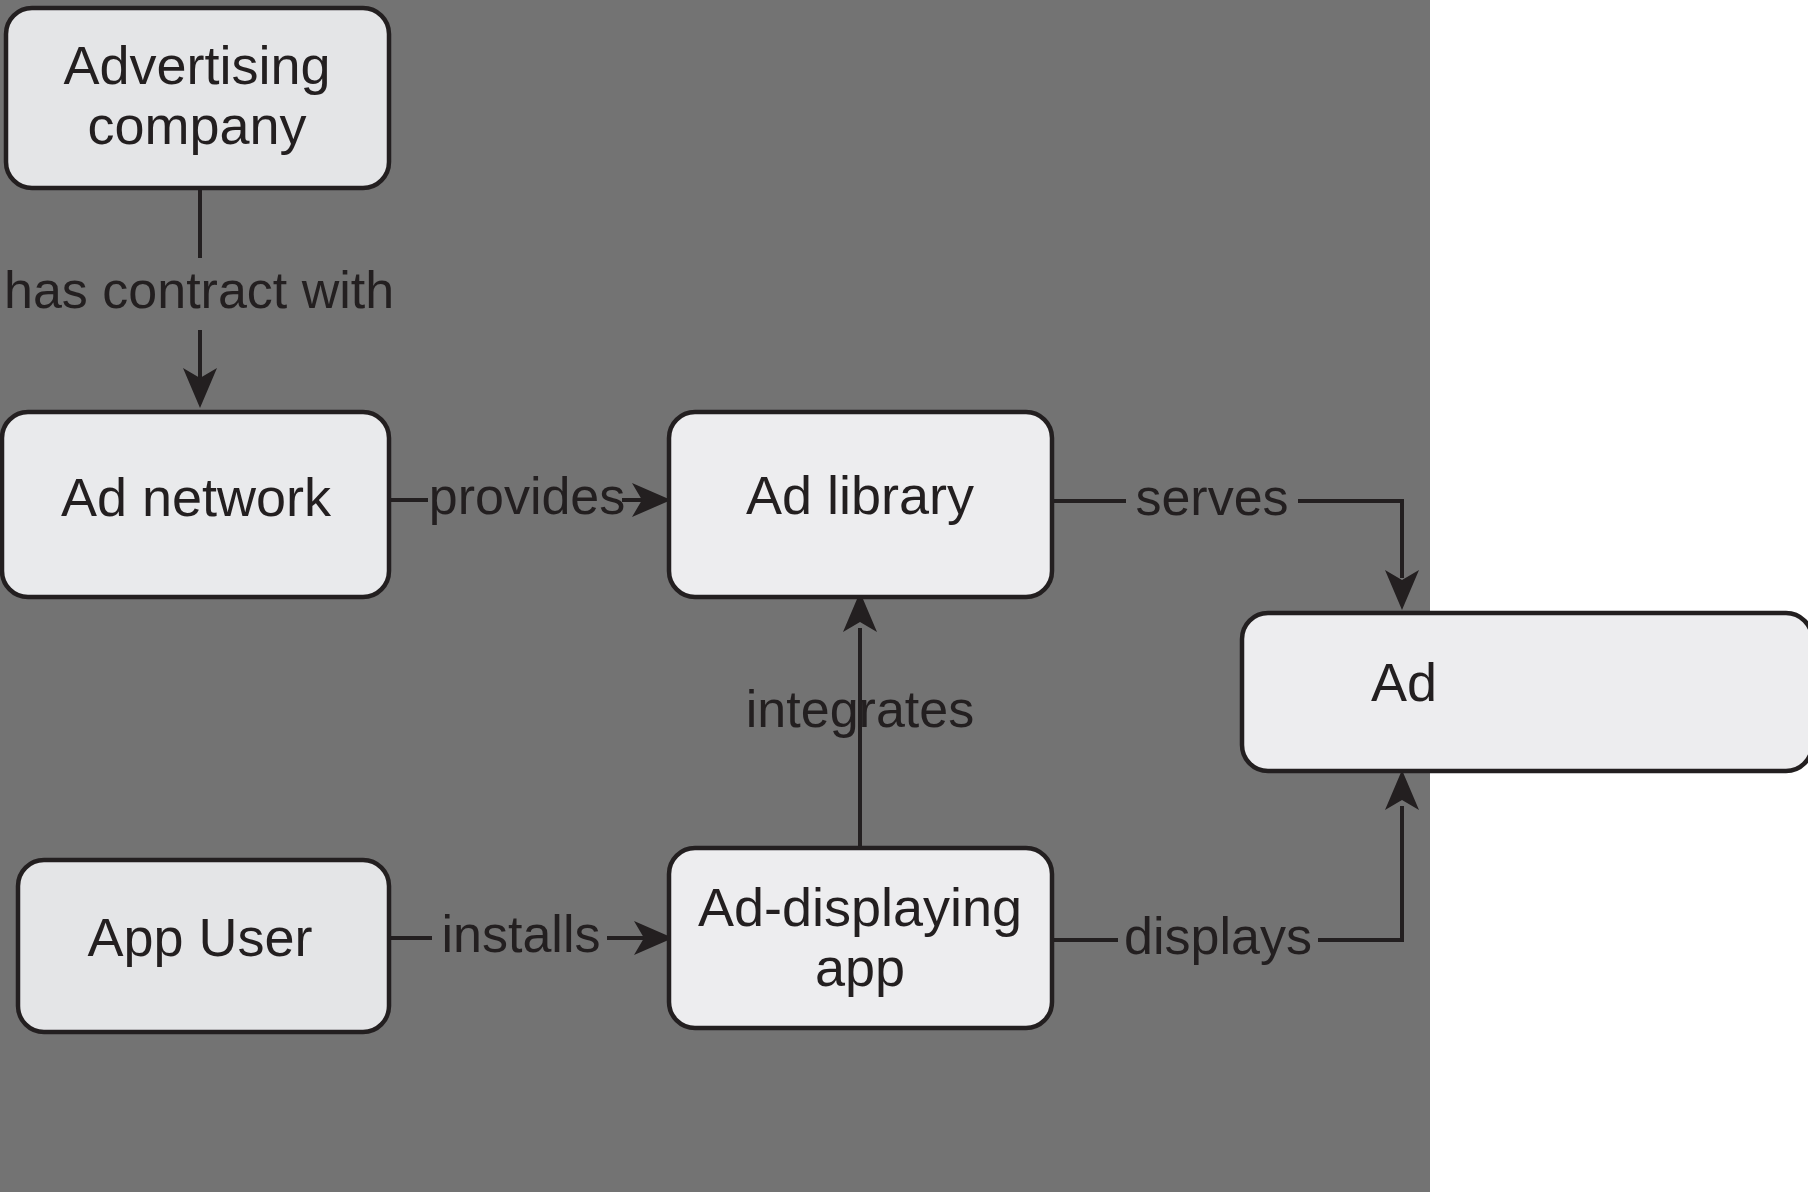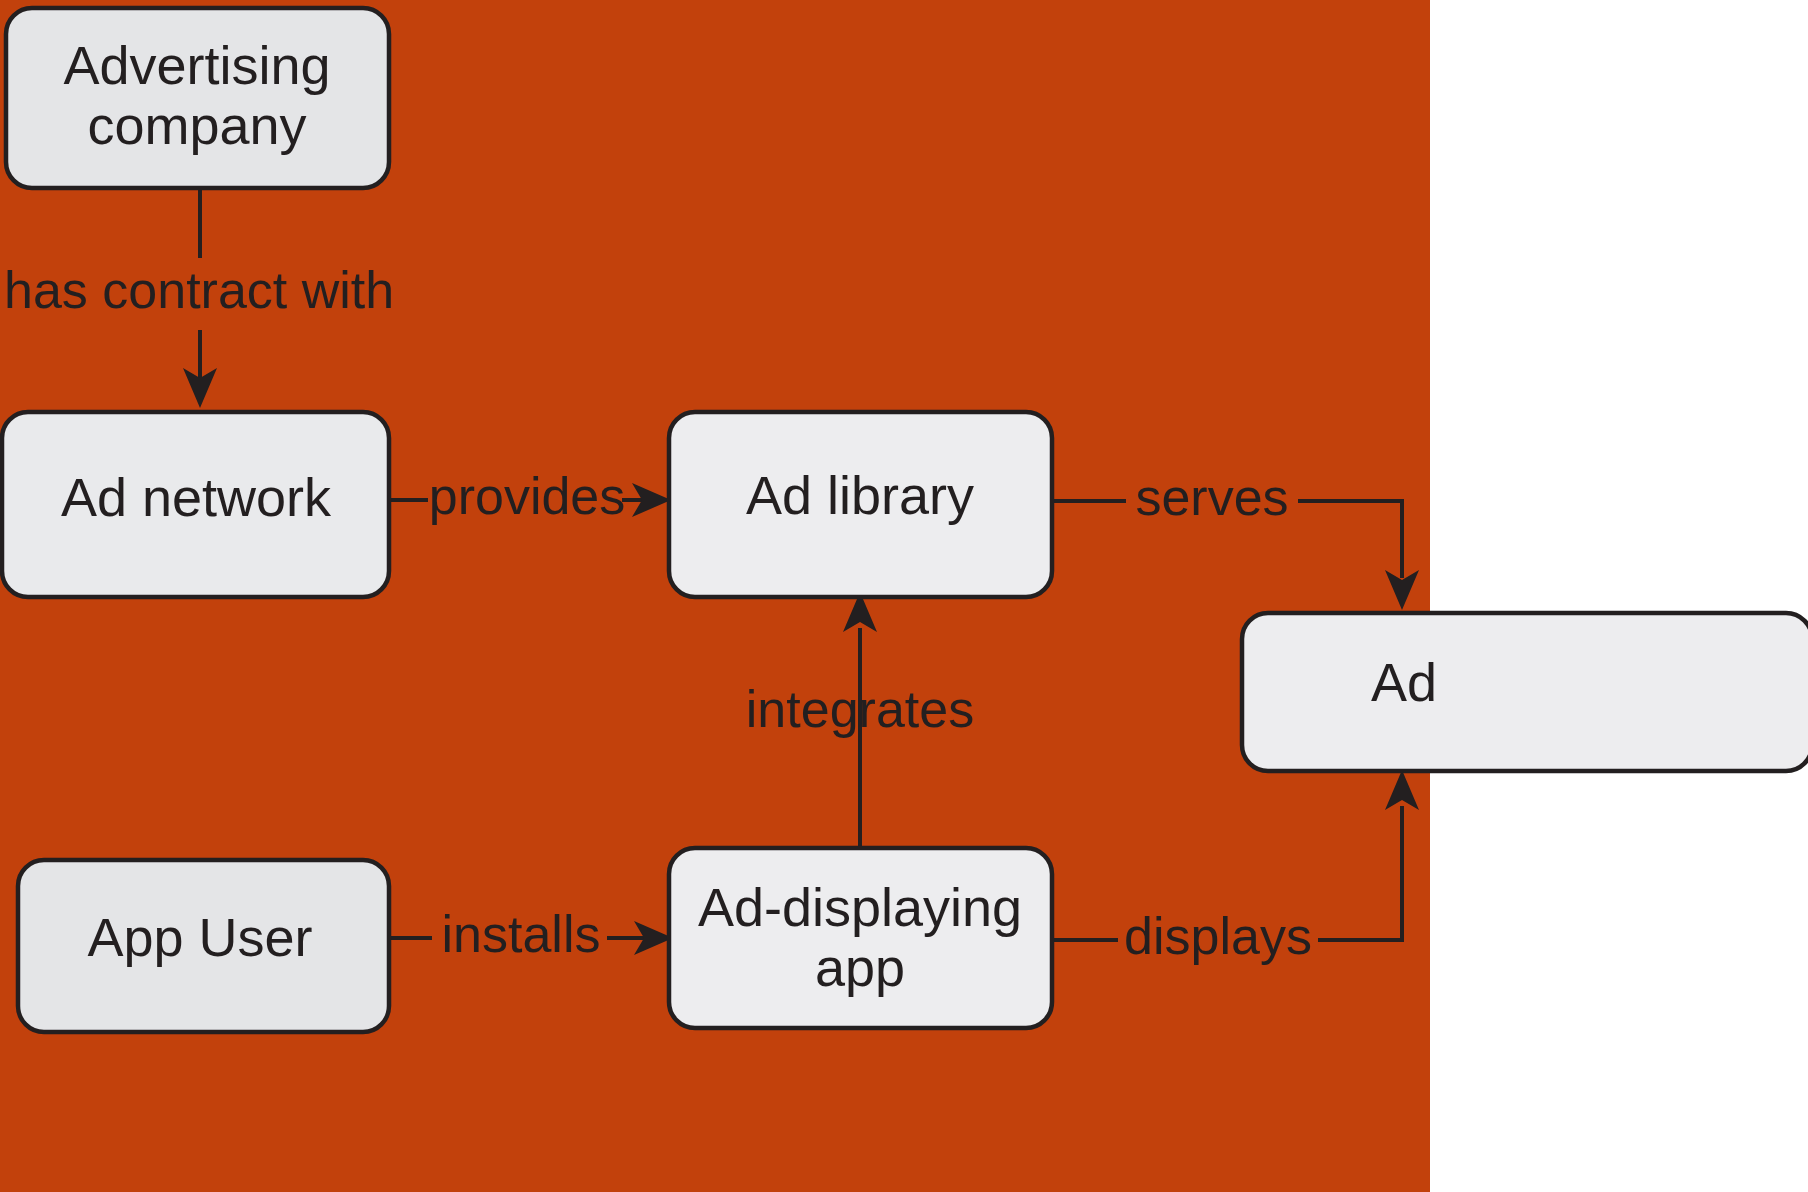--- a/index.html
+++ b/index.html
@@ -10,21 +10,21 @@
   body {
     width: 1808px;
     height: 1192px;
     font-family: "Liberation Sans", sans-serif;
     overflow: hidden;
   }
   #diagram-root {
     position: relative;
     width: 1430px;
     height: 1192px;
-    background: #c2410c;
+    background: #737373;
   }
   svg.diagram-canvas {
     position: absolute;
     top: 0;
     left: 0;
     width: 1808px;
     height: 1192px;
     display: block;
   }
   .node-shape {

